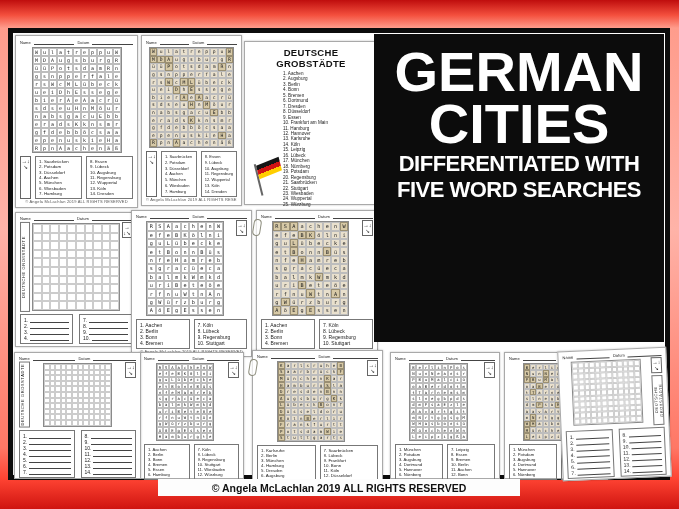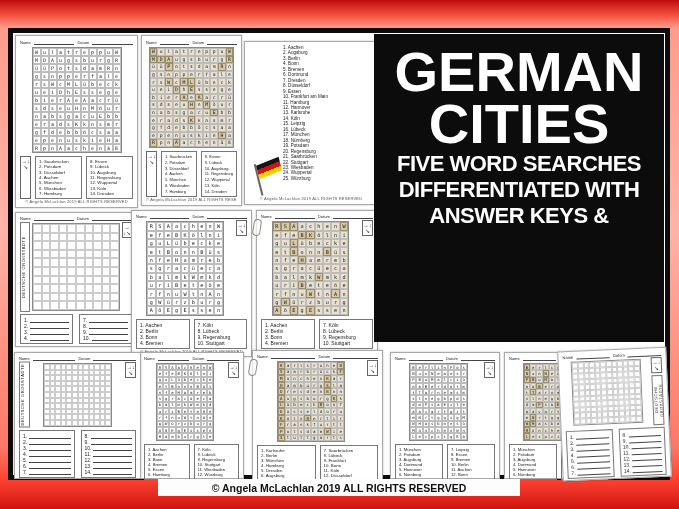--- a/index.html
+++ b/index.html
@@ -416,20 +416,21 @@
         <div class="wl-item">11. Regensburg</div>
         <div class="wl-item">12. Wuppertal</div>
         <div class="wl-item">13. Köln</div>
         <div class="wl-item">14. Dresden</div>
       </div>
   </div>
   <div class="sh-foot">© Angela McLachlan 2019 ALL RIGHTS RESERVED</div>
 </div>
 
 <div class="abs sheet" style="left:244px;top:41px;width:134px;height:164px;">
+  <div class="cl-title">DEUTSCHE GROBSTÄDTE</div>
   <div class="cl-list">
       <div class="cl-item">1.  Aachen</div>
       <div class="cl-item">2.  Augsburg</div>
       <div class="cl-item">3.  Berlin</div>
       <div class="cl-item">4.  Bonn</div>
       <div class="cl-item">5.  Bremen</div>
       <div class="cl-item">6.  Dortmund</div>
       <div class="cl-item">7.  Dresden</div>
       <div class="cl-item">8.  Düsseldorf</div>
       <div class="cl-item">9.  Essen</div>
@@ -864,23 +865,22 @@
         <div class="wl-item">9.  Regensburg</div>
         <div class="wl-item">10. Stuttgart</div>
       </div>
   </div>
   <div class="sh-foot">© Angela McLachlan 2019 ALL RIGHTS RESERVED</div>
 </div>
 
 <div class="abs title-panel">
   <div class="tp-big">GERMAN</div>
   <div class="tp-big">CITIES</div>
+  <div class="tp-small">DIFFERENTIATED WITH</div>
   <div class="tp-small">FIVE WORD SEARCHES</div>
-  <div class="tp-small">DIFFERENTIATED WITH</div>
-  <div class="tp-small">ANSWER KEYS &amp;</div>
 </div>
 
 <div class="abs sheet" style="left:14px;top:352px;width:127px;height:127px;z-index:2;">
   <div class="sh-head">
     <span>Name</span>
       <span class="hline"></span>
     <span>Datum</span>
       <span class="hline"></span>
   </div>
   <div class="grid-row">

